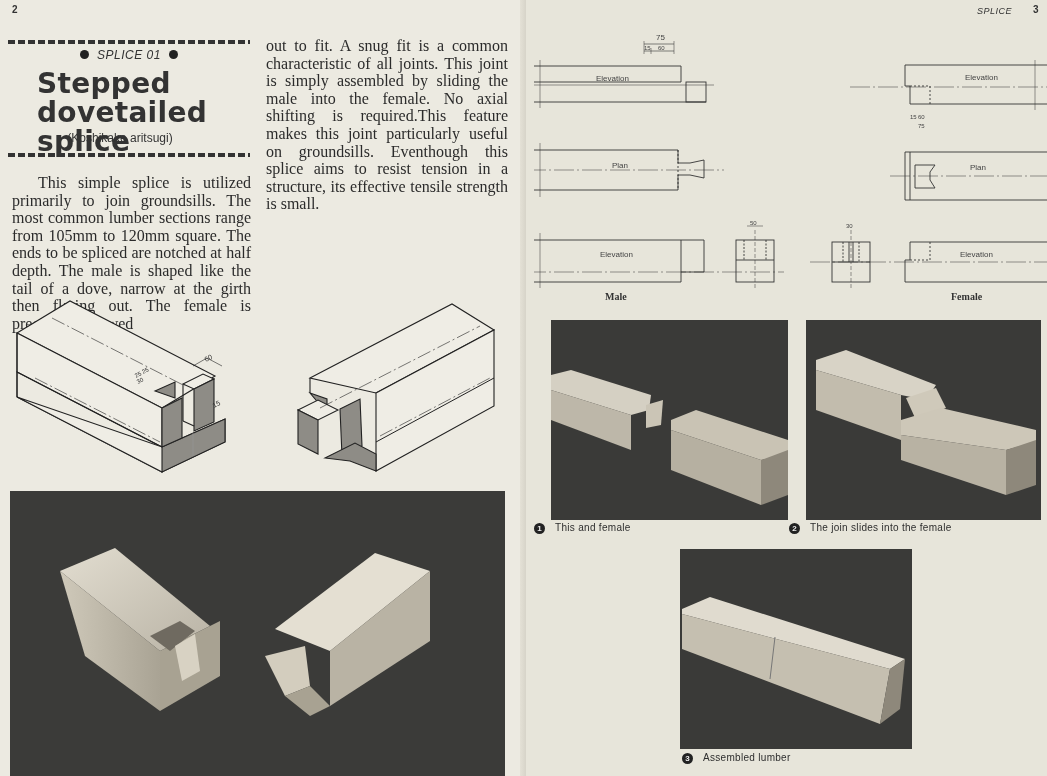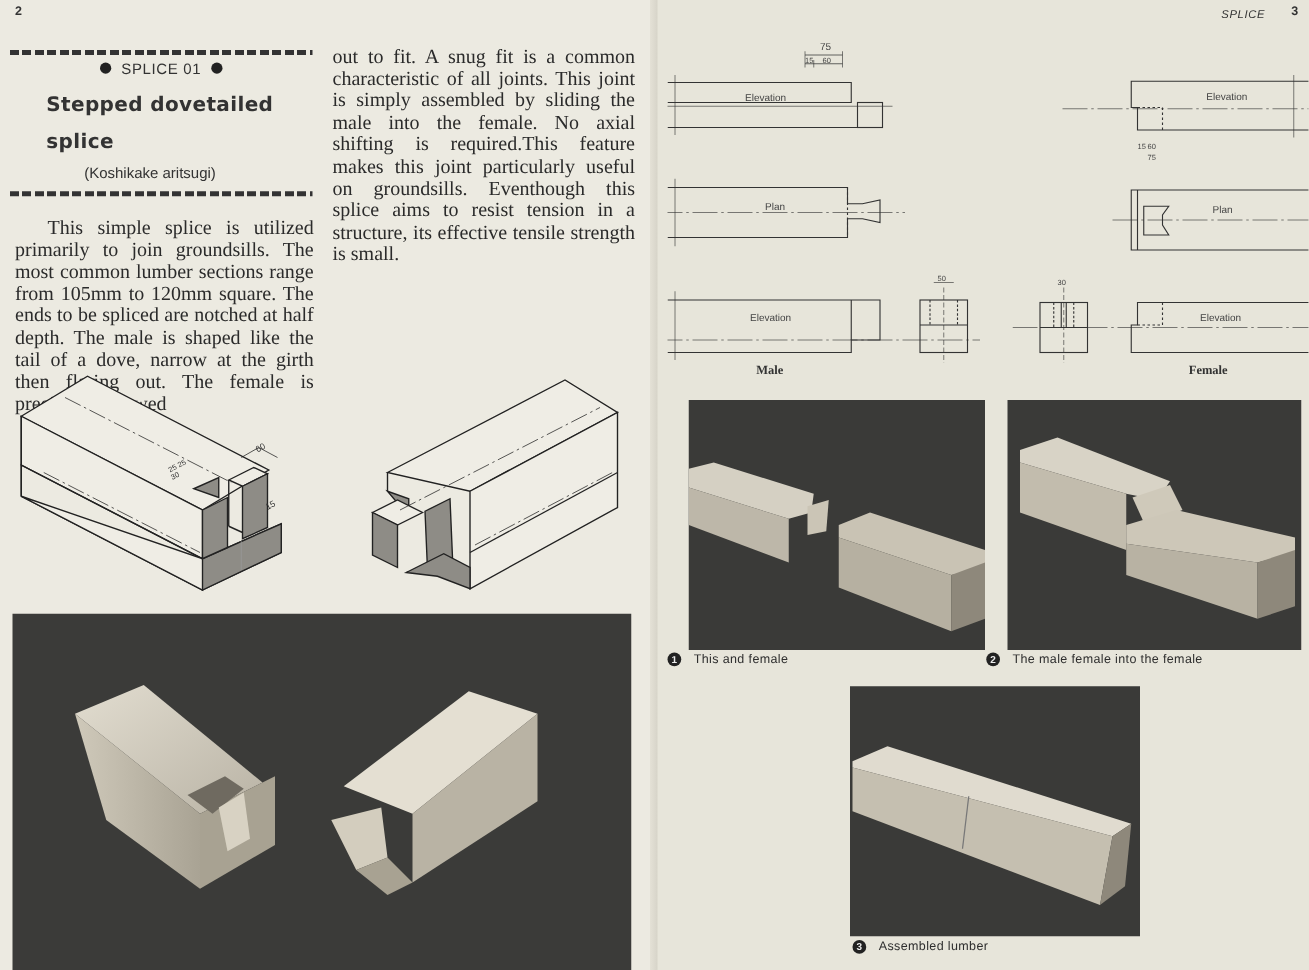--- a/index.html
+++ b/index.html
@@ -4,23 +4,23 @@
 <style>
   html, body { margin:0; padding:0; }
   body { width:1047px; height:776px; overflow:hidden; background:#e9e6dc; font-family:"Liberation Serif", serif; color:#2a2a2a; position:relative; }
   .page { position:absolute; top:0; height:776px; }
   .page-left { left:0; width:526px; background:#eceae1; }
   .page-right { left:526px; width:521px; background:#e7e5da; }
   .gutter { position:absolute; left:520px; top:0; width:14px; height:776px; background:linear-gradient(to right,#e4e1d6,#d6d3c8 45%,#e2dfd4); }
   .folio { position:absolute; top:4px; font-family:"Liberation Sans", sans-serif; font-size:10px; font-weight:bold; color:#333; }
   .running-head { position:absolute; top:6px; left:977px; font-family:"Liberation Sans", sans-serif; font-style:italic; font-size:9px; color:#333; letter-spacing:0.5px; }
   .wavy { position:absolute; left:8px; width:242px; height:4px; background:repeating-linear-gradient(90deg,#333 0 7px,transparent 7px 10px); }
-  .splice-tag { position:absolute; top:48px; left:0; width:258px; text-align:center; font-family:"Liberation Sans", sans-serif; font-size:12px; color:#333; letter-spacing:0.5px; }
+  .splice-tag { position:absolute; top:48px; left:0; width:258px; text-align:center; font-family:"Liberation Sans", sans-serif; font-style:italic; font-size:12px; color:#333; letter-spacing:0.5px; }
   .dot { display:inline-block; width:9px; height:9px; border-radius:50%; background:#222; vertical-align:middle; margin:0 8px 2px; }
-  .title { position:absolute; top:69px; left:37px; font-family:"DejaVu Sans", sans-serif; font-weight:bold; font-size:16px; line-height:29px; color:#333; width:230px; letter-spacing:0.3px; }
+  .title { position:absolute; top:69px; left:37px; font-family:"DejaVu Sans", sans-serif; font-weight:bold; font-size:28px; line-height:29px; color:#333; width:230px; letter-spacing:0.3px; }
   .subtitle { position:absolute; top:131px; left:0; width:240px; text-align:center; font-family:"Liberation Sans", sans-serif; font-size:12px; color:#333; }
   .body-text { position:absolute; font-size:16px; line-height:17.6px; color:#2b2b2b; text-align:justify; }
   .col1 { left:12px; top:174px; width:239px; text-indent:26px; }
   .col2 { left:266px; top:37px; width:242px; }
   .drawing { position:absolute; }
   .photo { position:absolute; background:#3a3a38; overflow:hidden; }
   .caption { position:absolute; font-family:"Liberation Sans", sans-serif; font-size:10px; color:#2e2e2e; letter-spacing:0.3px; }
   .badge { display:inline-block; width:11px; height:11px; border-radius:50%; background:#222; color:#eee; font-size:8px; font-weight:bold; text-align:center; line-height:11px; margin-right:10px; vertical-align:middle; }
   .dwg-label { position:absolute; font-family:Liberation Serif, serif; font-weight:bold; font-size:10px; color:#333; }
   svg text { font-family:"Liberation Sans", sans-serif; }
@@ -223,21 +223,21 @@
   <svg width="235" height="200" viewBox="0 0 235 200">
     <polygon points="10,40 40,30 130,65 120,80 95,75 10,50" fill="#d8d3c6"></polygon>
     <polygon points="10,50 95,75 95,120 10,90" fill="#c2bcad"></polygon>
     <polygon points="100,78 130,68 140,88 110,100" fill="#cfc9ba"></polygon>
     <polygon points="95,100 135,88 230,110 230,122 200,130 95,115" fill="#cdc7b8"></polygon>
     <polygon points="95,115 200,130 200,175 95,140" fill="#b8b2a3"></polygon>
     <polygon points="200,130 230,120 230,165 200,175" fill="#8e887b"></polygon>
   </svg>
 </div>
 <div class="caption" style="left:789px;top:522px;">
-  <span class="badge">2</span><span>The male female into the female</span>
+  <span class="badge">2</span><span>The join slides into the female</span>
 </div>
 
 <div class="photo" style="left:680px;top:549px;width:232px;height:200px;">
   <svg width="232" height="200" viewBox="0 0 232 200">
     <polygon points="2,60 30,48 225,110 210,120 2,65" fill="#e0dbcf"></polygon>
     <polygon points="2,65 210,120 200,175 2,100" fill="#c5bfb0"></polygon>
     <polygon points="210,120 225,110 220,160 200,175" fill="#8e887b"></polygon>
     <line x1="95" y1="88" x2="90" y2="130" stroke="#777" stroke-width="1"></line>
   </svg>
 </div>

